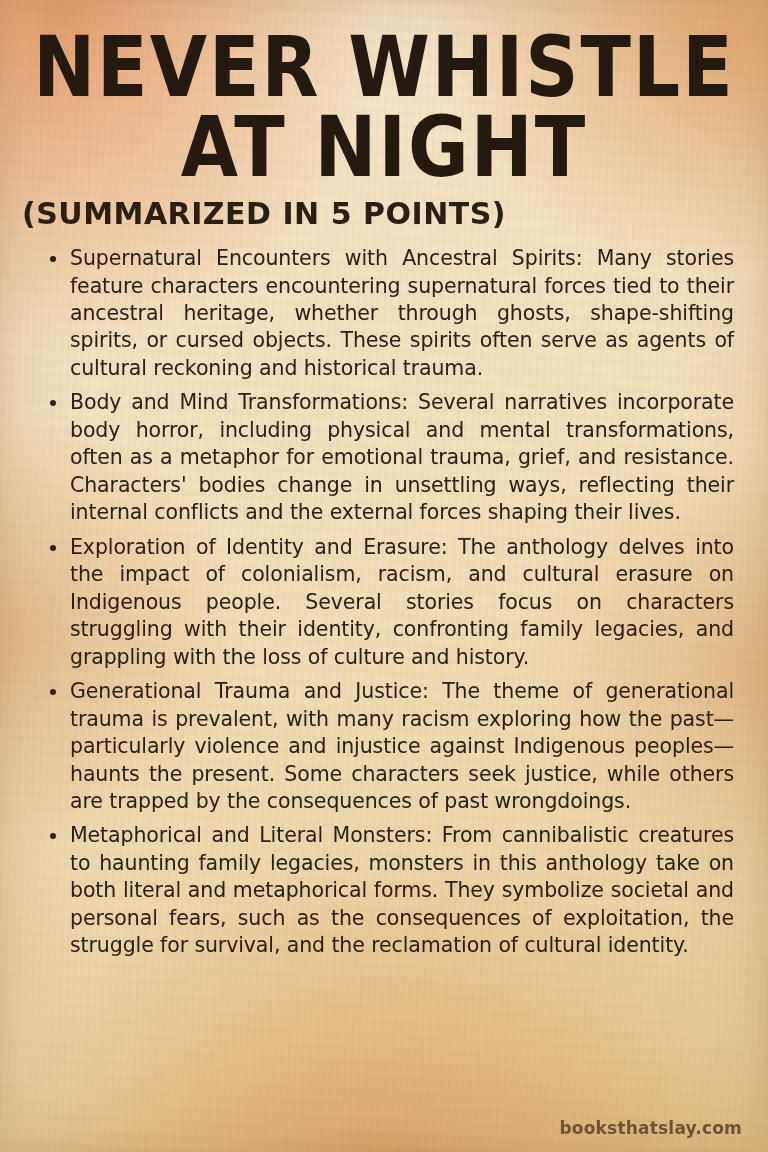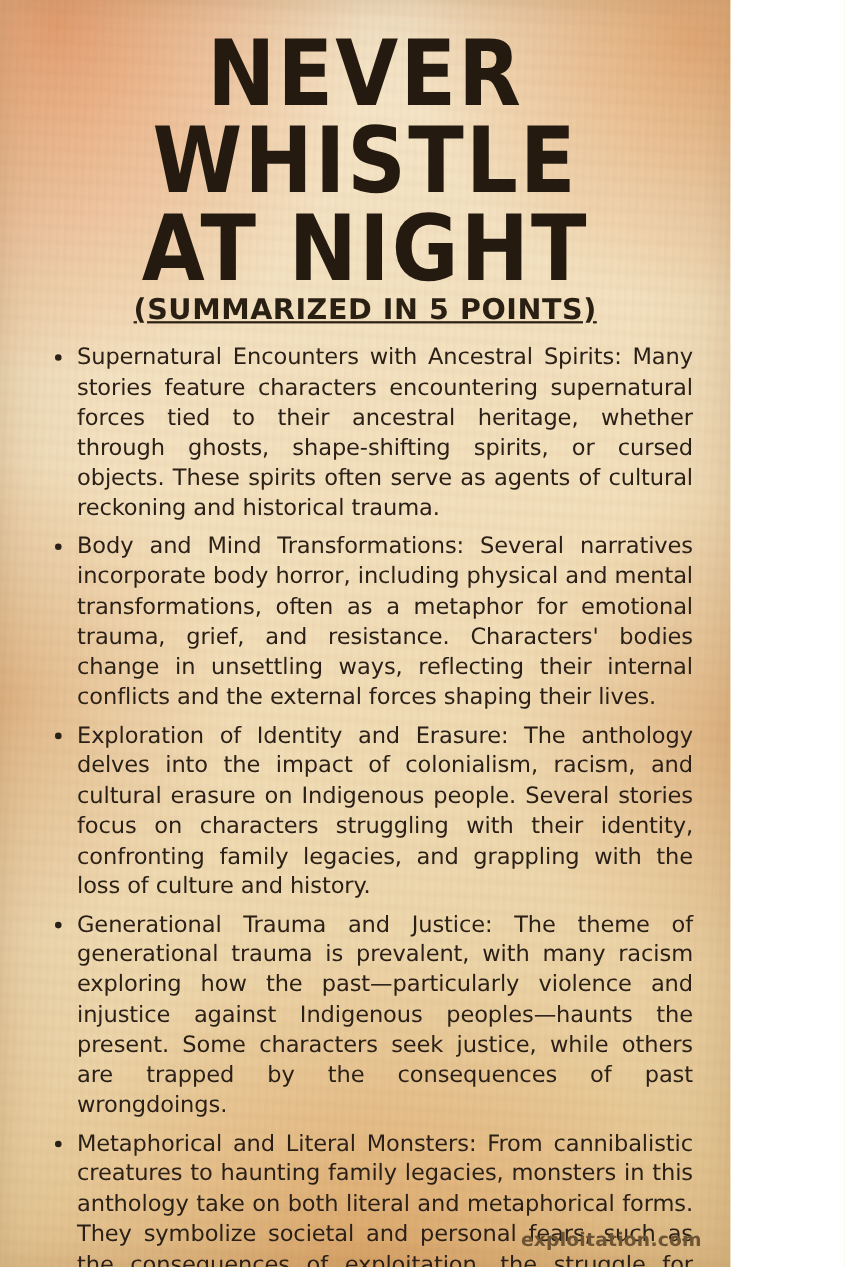--- a/index.html
+++ b/index.html
@@ -8,21 +8,21 @@
   }
   body {
     width: 768px;
     height: 1152px;
     overflow: hidden;
     font-family: "DejaVu Sans", sans-serif;
   }
 
   #poster {
     position: relative;
-    width: 664px;
+    width: 768px;
     height: 1152px;
     box-sizing: border-box;
     background-color: #f0dcb8;
     background-image:
       radial-gradient(ellipse 60% 40% at 8% 2%, rgba(226,140,88,0.75) 0%, rgba(226,140,88,0.0) 70%),
       radial-gradient(ellipse 55% 30% at 95% 3%, rgba(222,150,90,0.70) 0%, rgba(222,150,90,0.0) 70%),
       radial-gradient(ellipse 70% 35% at 50% 100%, rgba(216,146,78,0.55) 0%, rgba(216,146,78,0.0) 72%),
       radial-gradient(ellipse 40% 25% at 2% 55%, rgba(214,150,92,0.45) 0%, rgba(214,150,92,0.0) 75%),
       radial-gradient(ellipse 40% 25% at 99% 58%, rgba(214,150,92,0.45) 0%, rgba(214,150,92,0.0) 75%),
       linear-gradient(165deg, #f7e9cf 0%, #f3e2c2 22%, #f2dfbb 45%, #eed9b0 65%, #e9cf9f 85%, #e3c590 100%);
@@ -63,28 +63,27 @@
     line-height: 0.96;
     letter-spacing: 2px;
     text-transform: uppercase;
     margin: 0 0 2px 0;
     transform: scaleY(1.12);
     transform-origin: top center;
   }
   .title .line2 { display: block; }
 
   .subtitle {
-    text-align: center;
+    text-align: left;
     color: #2a1f13;
     font-weight: 700;
-    font-size: 26px;
+    font-size: 30px;
     letter-spacing: 0.5px;
     text-transform: uppercase;
     margin: 26px 0 14px 0;
-    text-decoration: underline;
   }
 
   ul.points {
     list-style: none;
     margin: 0;
     padding: 0 12px 0 26px;
   }
   ul.points li {
     position: relative;
     color: #2b2017;
@@ -138,14 +137,14 @@
     <ul class="points">
       <li><span>Supernatural Encounters with Ancestral Spirits: Many stories feature characters encountering supernatural forces tied to their ancestral heritage, whether through ghosts, shape-shifting spirits, or cursed objects. These spirits often serve as agents of cultural reckoning and historical trauma.</span></li>
       <li><span>Body and Mind Transformations: Several narratives incorporate body horror, including physical and mental transformations, often as a metaphor for emotional trauma, grief, and resistance. Characters' bodies change in unsettling ways, reflecting their internal conflicts and the external forces shaping their lives.</span></li>
       <li><span>Exploration of Identity and Erasure: The anthology delves into the impact of colonialism, racism, and cultural erasure on Indigenous people. Several stories focus on characters struggling with their identity, confronting family legacies, and grappling with the loss of culture and history.</span></li>
       <li><span>Generational Trauma and Justice: The theme of generational trauma is prevalent, with many racism exploring how the past—particularly violence and injustice against Indigenous peoples—haunts the present. Some characters seek justice, while others are trapped by the consequences of past wrongdoings.</span></li>
       <li><span>Metaphorical and Literal Monsters: From cannibalistic creatures to haunting family legacies, monsters in this anthology take on both literal and metaphorical forms. They symbolize societal and personal fears, such as the consequences of exploitation, the struggle for survival, and the reclamation of cultural identity.</span></li>
     </ul>
 
   </div>
 
-  <div class="credit">exploitation.com</div>
+  <div class="credit">booksthatslay.com</div>
 </div>
 
 </body></html>

